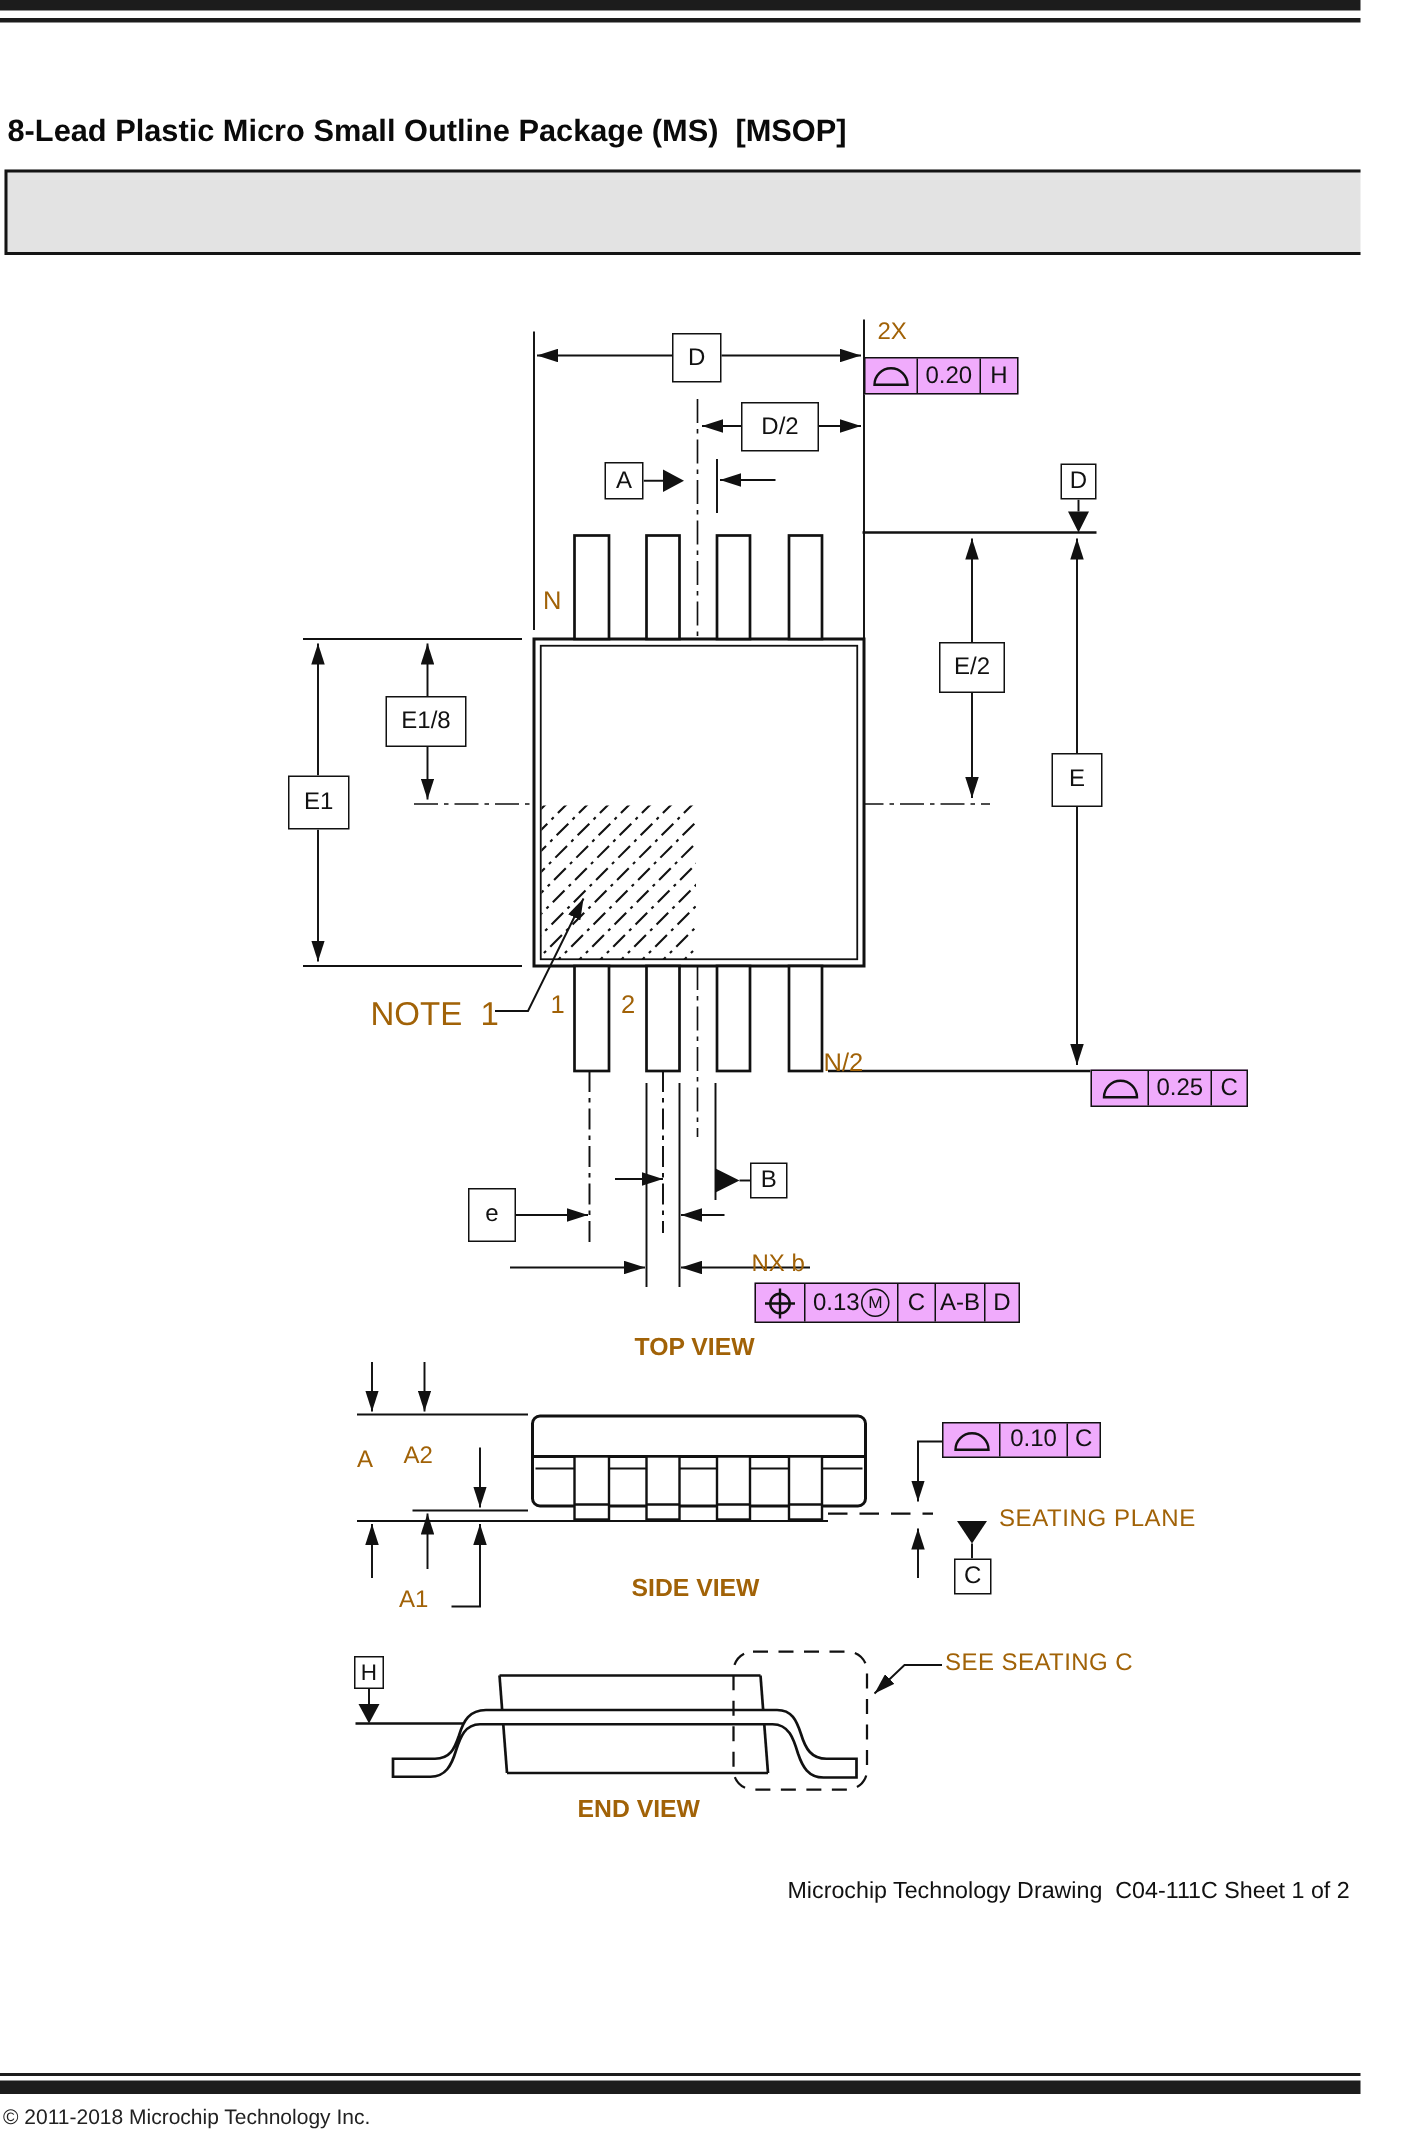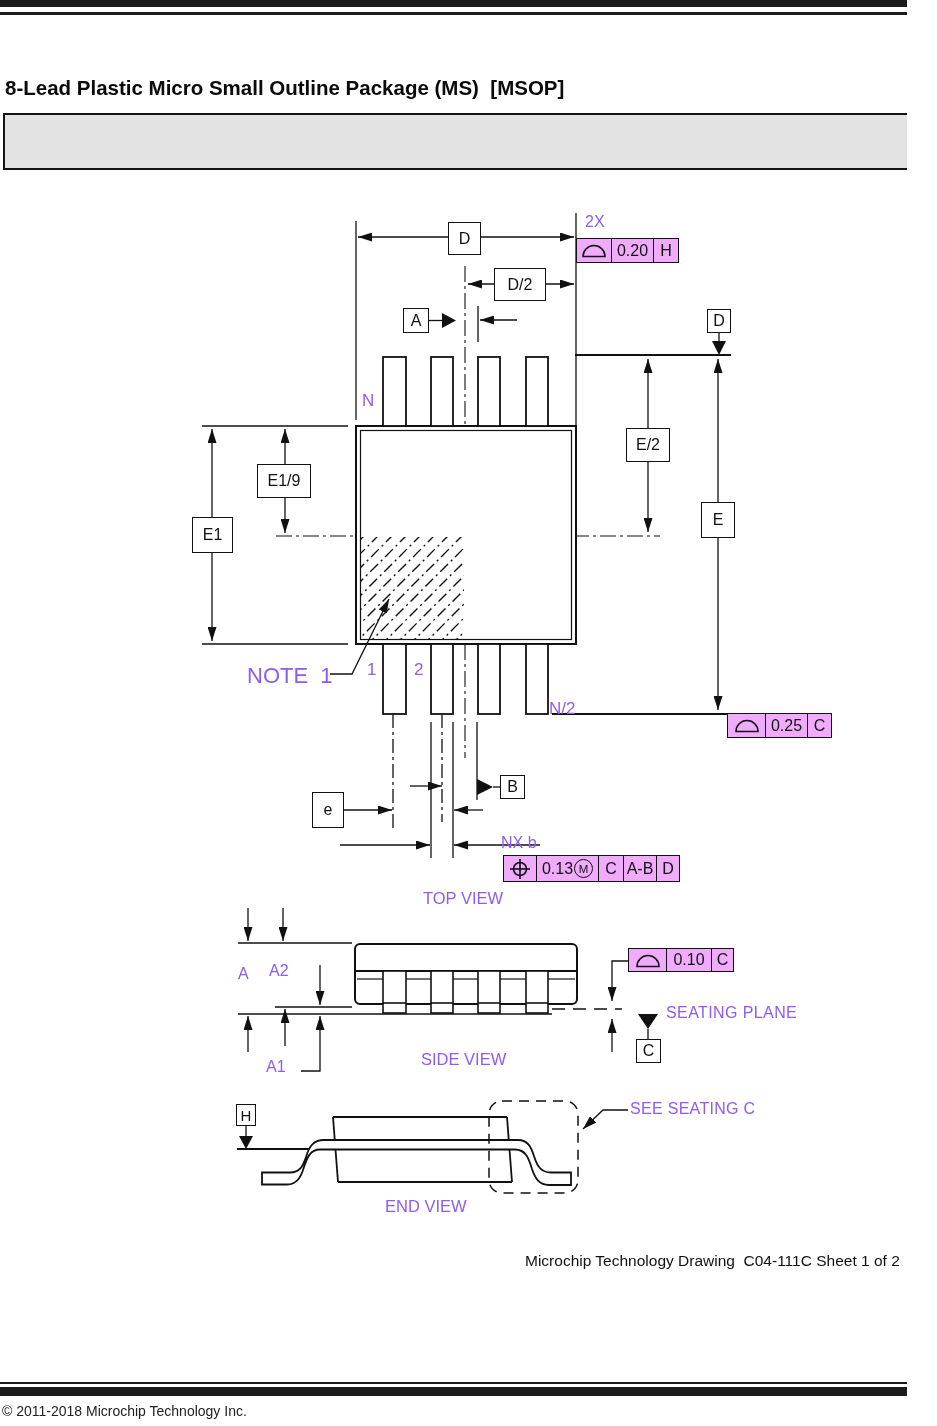--- a/index.html
+++ b/index.html
@@ -1,20 +1,20 @@
 <!DOCTYPE html>
 <html><head>
 <meta charset="utf-8">
 <style>
   html,body{margin:0;padding:0;background:#fff}
   .page{position:relative;width:907px;height:1426px;background:#fff;overflow:hidden;
         font-family:"Liberation Sans",sans-serif;color:#111}
   .bar{position:absolute;left:0;width:937px;background:#1c1c1c}
-  .lbl{position:absolute;font:16px "Liberation Sans",sans-serif;color:#8b5cf6;white-space:pre;line-height:1.1}
-  .b{font-weight:normal}
+  .lbl{position:absolute;font:16px "Liberation Sans",sans-serif;color:#a16207;white-space:pre;line-height:1.1}
+  .b{font-weight:bold}
   .title{position:absolute;left:5px;top:76px;font:bold 20.5px "Liberation Sans",sans-serif;white-space:pre;color:#0a0a0a}
   .notebox{position:absolute;left:3px;top:113px;width:927px;height:53px;background:#e3e3e3;border:2px solid #141414}
   .dimbox{position:absolute;display:flex;align-items:center;justify-content:center;
           border:1.8px solid #111;background:#fff;font:16px "Liberation Sans",sans-serif;color:#111;box-sizing:border-box}
   .fcf{position:absolute;display:flex;border:1.8px solid #111;background:#f0abfc;color:#111;
        font:16px "Liberation Sans",sans-serif;box-sizing:border-box}
   .fcf .cell{display:flex;align-items:center;justify-content:center;box-sizing:border-box;white-space:pre}
   .fcf .cell+.cell{border-left:1.6px solid #111}
   .mcirc{display:inline-flex;align-items:center;justify-content:center;width:17px;height:17px;
          border:1.5px solid #111;border-radius:50%;font-size:11.5px;margin-left:1px;flex:none}
@@ -202,21 +202,21 @@
         </svg>
     </span>
     <span class="cell" style="width:42px">0.20</span>
     <span class="cell" style="width:25px">H</span>
   </div>
   <div class="dimbox" style="left:494px;top:268px;width:52px;height:33px">D/2</div>
   <div class="dimbox" style="left:403px;top:308px;width:26px;height:25px">A</div>
   <div class="dimbox" style="left:707px;top:309px;width:24px;height:24px">D</div>
   <div class="lbl" style="left:362px;top:392px;font-size:17px">N</div>
   <div class="dimbox" style="left:626px;top:428px;width:44px;height:34px">E/2</div>
-  <div class="dimbox" style="left:257px;top:464px;width:54px;height:34px">E1/9</div>
+  <div class="dimbox" style="left:257px;top:464px;width:54px;height:34px">E1/8</div>
   <div class="dimbox" style="left:701px;top:502px;width:34px;height:36px">E</div>
   <div class="dimbox" style="left:192px;top:517px;width:41px;height:36px">E1</div>
   <div class="lbl" style="left:247px;top:664px;font-size:22px">NOTE  1</div>
   <div class="lbl" style="left:367px;top:661px;font-size:17px">1</div>
   <div class="lbl" style="left:414px;top:661px;font-size:17px">2</div>
   <div class="lbl" style="left:549px;top:700px;font-size:17px">N/2</div>
   <div class="fcf" style="left:727px;top:713px;height:25px">
     <span class="cell" style="width:37px">
       <svg width="28" height="15" style="position:static">
           <path d="M3,13.5 H25 A11,11 0 0 0 3,13.5 Z" stroke="#111" stroke-width="1.6" fill="none"></path>

